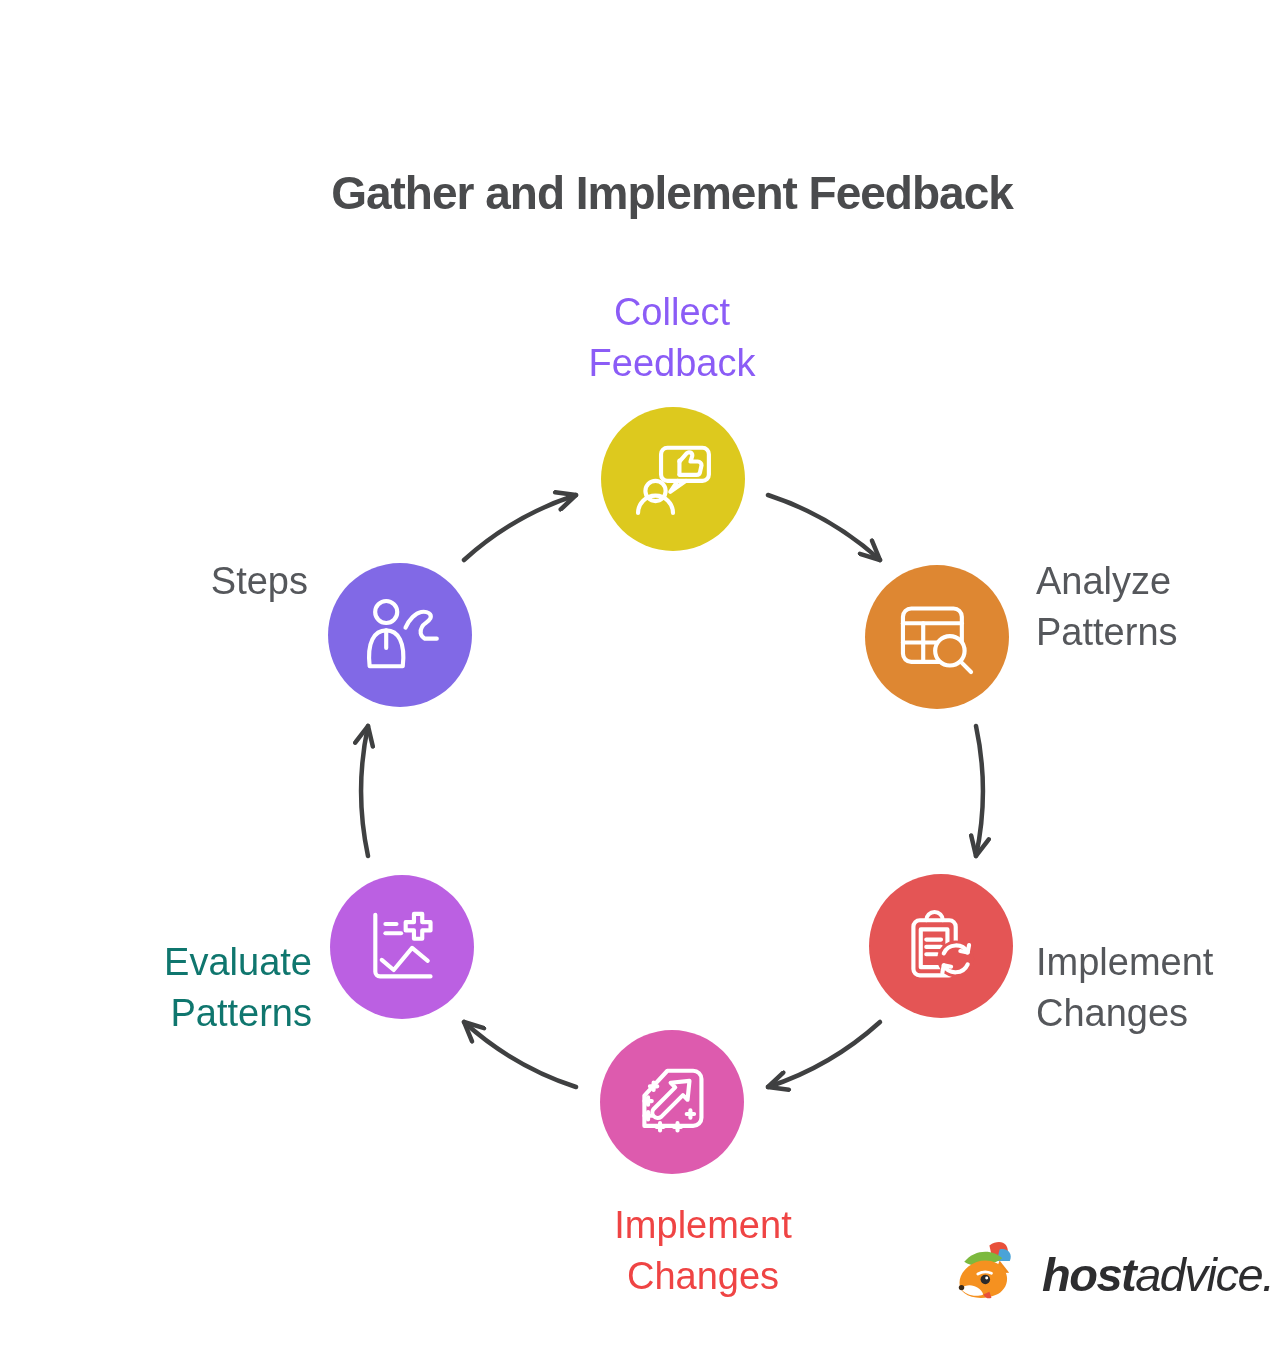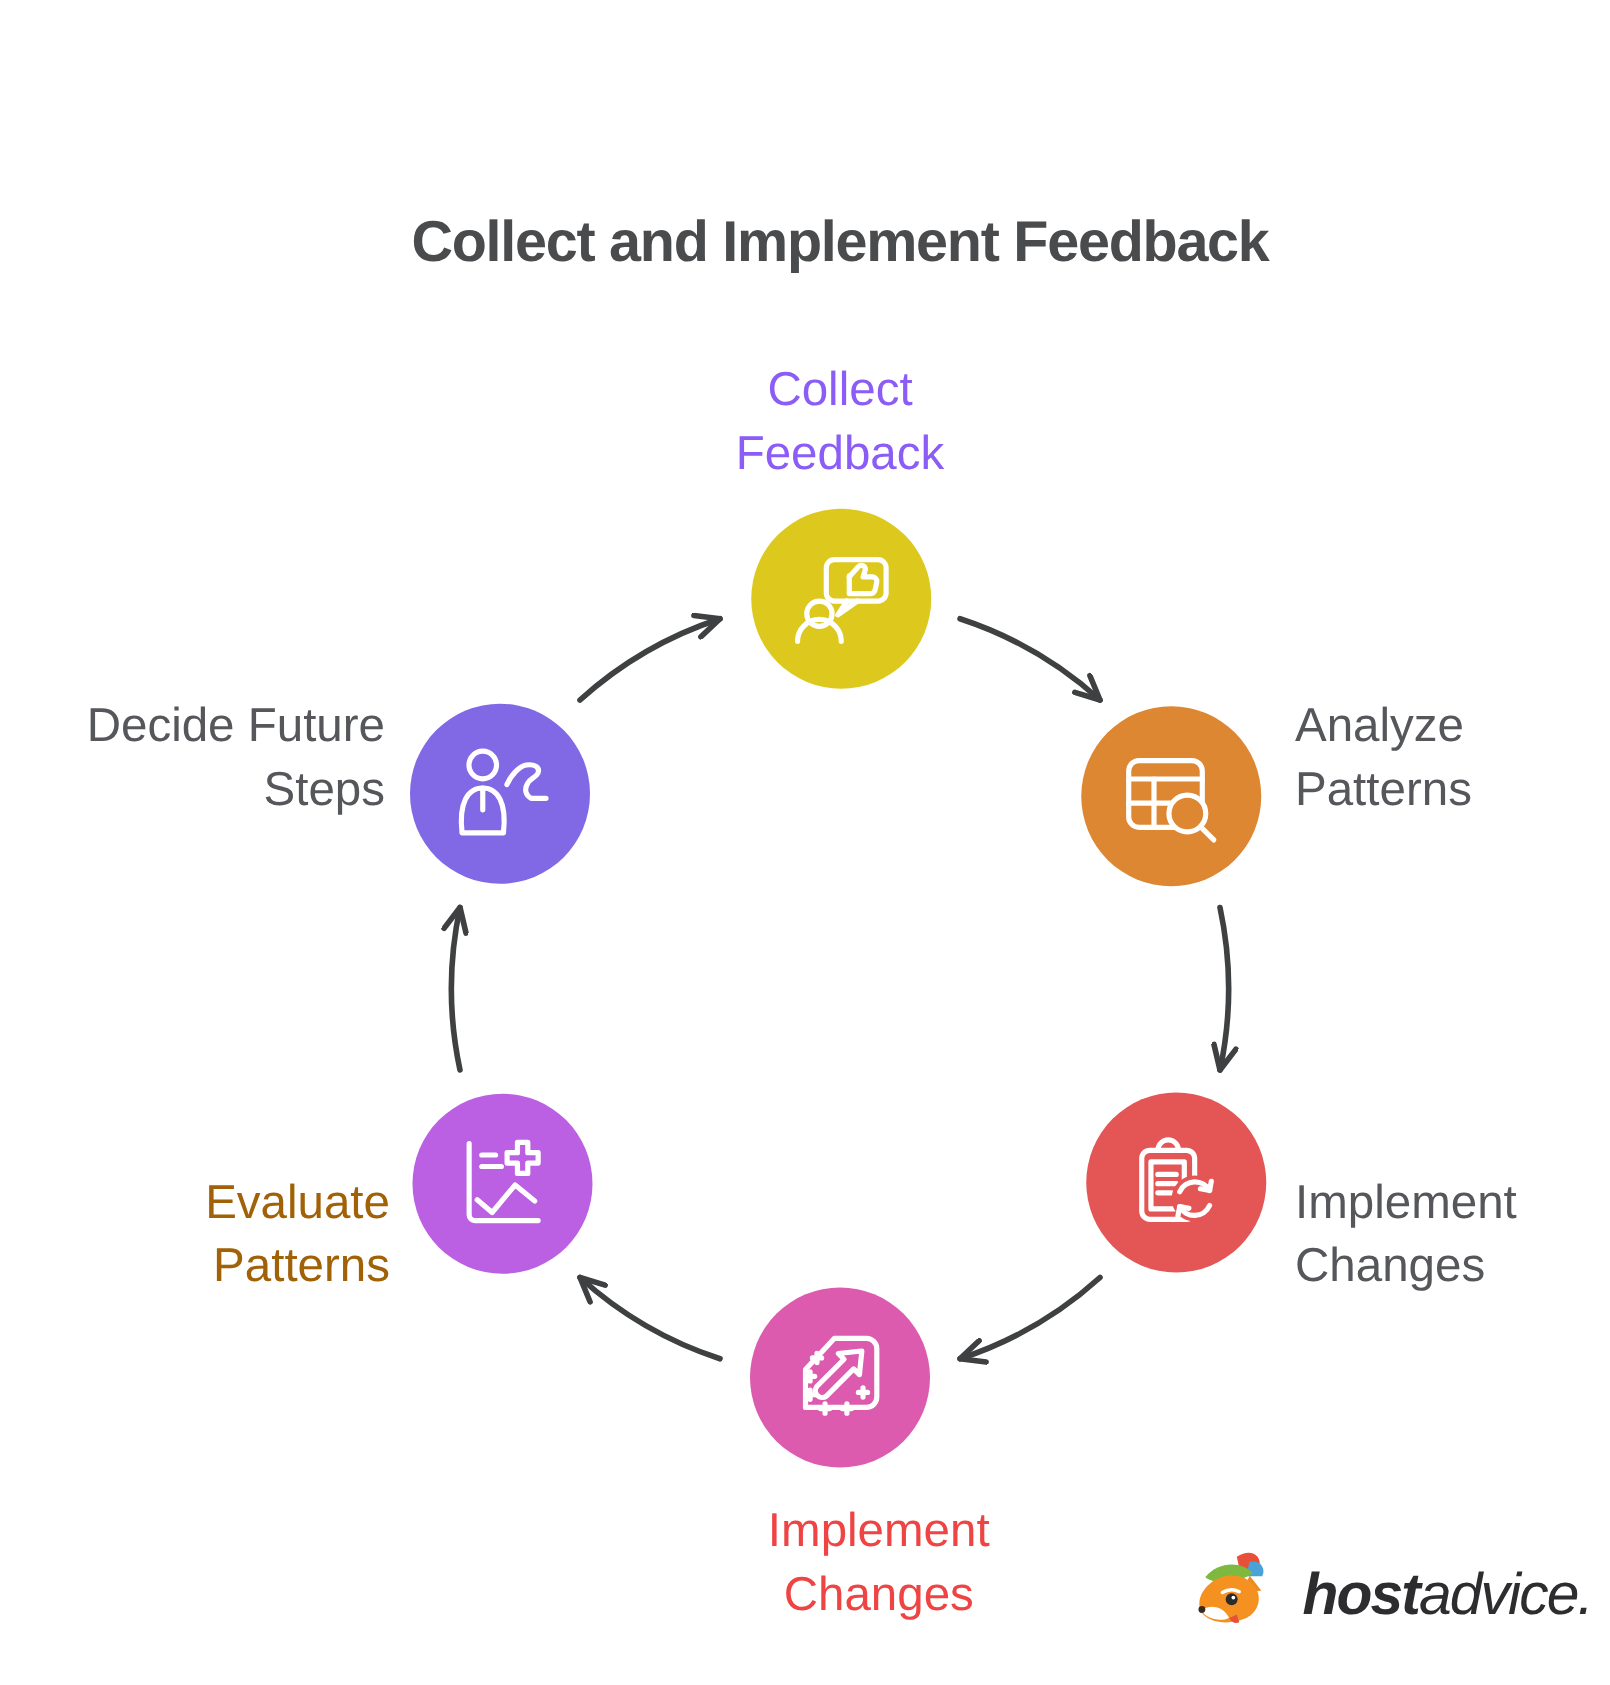--- a/index.html
+++ b/index.html
@@ -32,21 +32,21 @@
   .logo-text{
     font-size:47px;font-style:italic;color:#2d2d2f;letter-spacing:-1.5px;
     white-space:nowrap;
   }
   .logo-text .b{font-weight:800;}
   .logo-text .l{font-weight:400;}
 </style>
 </head>
 <body>
 
-<div class="title" style="color: rgb(74, 75, 77);">Collect and Implement Feedback</div>
+<div class="title" style="color: rgb(74, 75, 77);">Gather and Implement Feedback</div>
 
 <svg class="arrows" width="1288" height="1348" viewBox="0 0 1288 1348" style="color: rgb(63, 64, 65);">
   <defs>
     <marker id="ah" viewBox="0 0 26 22" refX="23" refY="11" markerWidth="26" markerHeight="22" orient="auto" markerUnits="userSpaceOnUse">
       <path d="M4,2 L23,11 L4,20" fill="none" stroke="currentColor" stroke-width="4.5" stroke-linecap="round" stroke-linejoin="round"></path>
     </marker>
   </defs>
   <g fill="none" stroke="currentColor" stroke-width="4.5" stroke-linecap="round">
     <path d="M768,495 A311,311 0 0 1 880,560" marker-end="url(#ah)"></path>
     <path d="M976,726 A311,311 0 0 1 976,856" marker-end="url(#ah)"></path>
@@ -138,27 +138,26 @@
 <div class="step-label align-l" style="left: 1036px; top: 937px; width: 250px; color: rgb(85, 87, 91);">
   <div>Implement</div>
   <div>Changes</div>
 </div>
 
 <div class="step-label align-c" style="left: 543px; top: 1200px; width: 320px; color: #ef4444;">
   <div>Implement</div>
   <div>Changes</div>
 </div>
 
-<div class="step-label align-r" style="left: 50px; top: 937px; width: 262px; color: #a16207;">
+<div class="step-label align-r" style="left: 50px; top: 937px; width: 262px; color: #0f766e;">
   <div>Evaluate</div>
   <div>Patterns</div>
 </div>
 
 <div class="step-label align-r" style="left: 30px; top: 556px; width: 278px; color: rgb(85, 87, 91);">
-  <div>Decide Future</div>
   <div>Steps</div>
 </div>
 
 <div class="logo">
   <svg width="68" height="72" viewBox="0 0 100 104">
     <path d="M55,10 C70,0 84,6 82,22 L60,32 Z" fill="#e8503a"></path>
     <path d="M70,16 C81,13 90,22 85,33 L66,33 Z" fill="#4aa3d8"></path>
     <path d="M18,34 C34,14 62,16 74,29 C60,40 31,44 18,34 Z" fill="#7cb93e"></path>
     <path d="M70,32 L84,50 L63,51 Z" fill="#ef8a1d"></path>
     <path d="M18,80 C7,71 9,53 24,41 C41,27 67,30 77,46 C86,60 79,77 64,83 C50,89 29,89 18,80 Z" fill="#f59120"></path>

